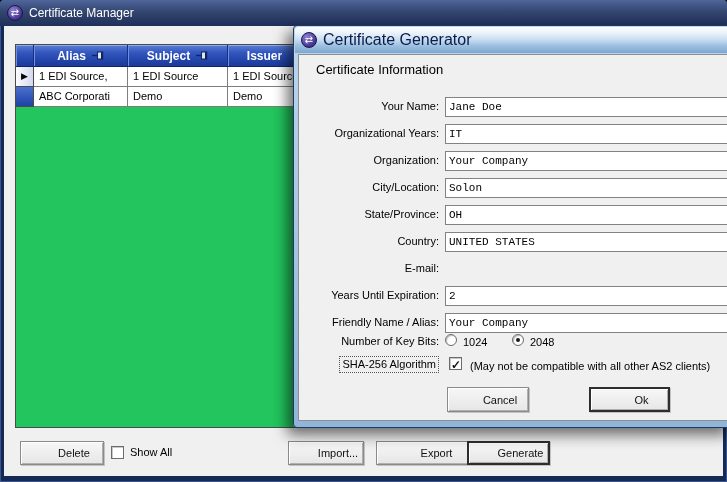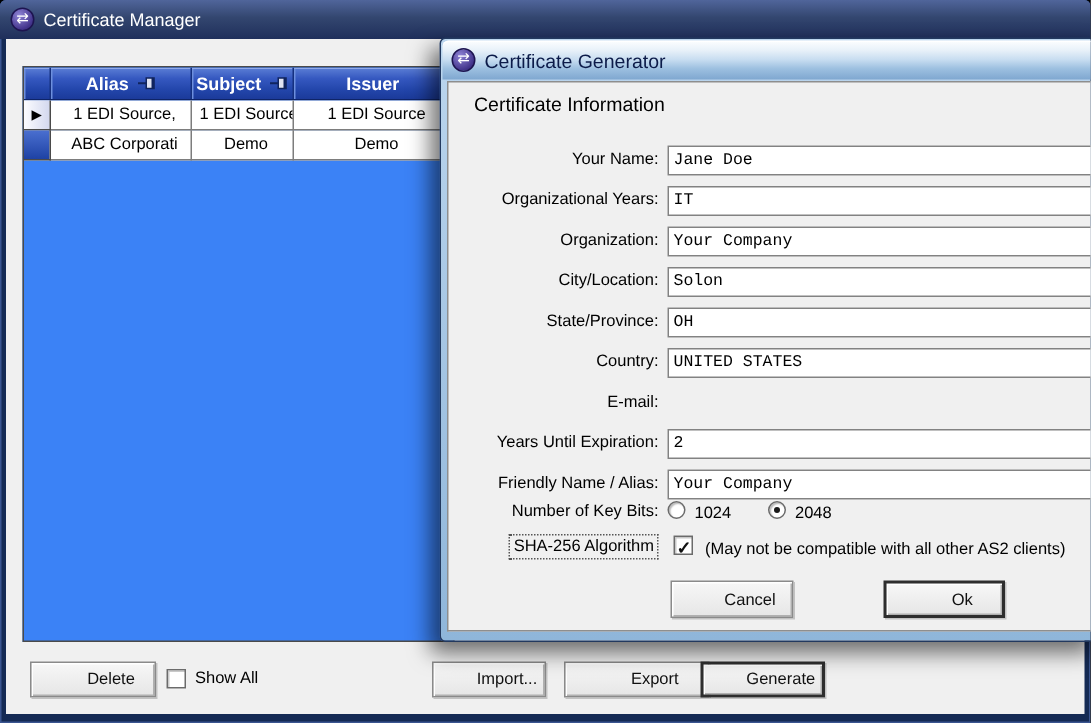--- a/index.html
+++ b/index.html
@@ -15,30 +15,30 @@
     border-radius:4px 4px 0 0; display:flex; align-items:center; padding-left:7px; }
   .mw-title { color:#fff; font-size:12px; margin-left:6px; }
   .app-icon { width:16px; height:16px; border-radius:50%;
     background:radial-gradient(circle at 35% 30%,#8f84d6,#43348c 70%,#2a1f66);
     border:1px solid #1d1450; color:#fff; font-size:10px; line-height:14px; text-align:center;
     display:inline-block; flex:0 0 auto; }
   .mw-client { position:absolute; left:4px; top:26px; right:4px; bottom:6px; background:#f0f0f0; }
 
   
   .grid { position:absolute; left:11px; top:18px; width:288px; height:384px;
-    background:#3b82f6; border:1px solid #4a4a4a; overflow:hidden;text-align:center; }
+    background:#22c55e; border:1px solid #4a4a4a; overflow:hidden; }
   .g-header { display:flex; height:22px;
     background:linear-gradient(180deg,#5c7fd6 0%,#3558c0 35%,#2346ab 70%,#1b3a9a 100%);
     border-bottom:1px solid #0e2468; }
   .g-hcell { color:#fff; font-weight:bold; font-size:12px; display:flex; align-items:center;
     justify-content:center; gap:6px; border-right:1px solid #15307f;
     box-shadow:inset 0 1px 0 #8fa8e8, inset 1px 0 0 #6d8fdd; }
   .g-hsel { width:18px; flex:0 0 auto; }
   .g-col1 { width:94px; flex:0 0 auto; }
-  .g-col2 { width:68px; flex:0 0 auto; }
+  .g-col2 { width:100px; flex:0 0 auto; }
   .g-col3 { flex:1 1 auto; }
   .g-row { display:flex; height:20px; background:#fff; }
   .g-cell { padding:3px 0 0 5px; border-right:1px solid #7d7d7d; border-bottom:1px solid #7d7d7d;
     overflow:hidden; white-space:nowrap; }
   .g-sel { width:18px; flex:0 0 auto; border-right:1px solid #4a4a4a; border-bottom:1px solid #4a4a4a;
     background:linear-gradient(180deg,#4a6fd0,#1e42a4); position:relative; }
   .g-sel .row-arrow { display:none; position:absolute; left:5px; top:4px; font-size:9px; color:#000; }
   .g-sel.current { background:linear-gradient(90deg,#fcfcff,#d3d8ee); }
   .g-sel.current .row-arrow { display:block; }
 
@@ -59,21 +59,21 @@
     border-radius:50%; background:#1a1a1a; }
 
   
   #dialog { position:absolute; left:293px; top:25px; width:441px; height:403px;
     background:linear-gradient(180deg,#bcd6ee,#8fb6da); border:1px solid #22395f;
     border-radius:4px 0 0 4px; box-shadow:-6px 7px 14px rgba(0,0,0,0.55); }
   .dlg-titlebar { position:absolute; left:1px; top:1px; right:0; height:26px;
     background:linear-gradient(180deg,#fdfeff 0%,#e8f1f9 25%,#c6dcf0 50%,#9dc0e0 72%,#7fa7d0 100%);
     border-radius:4px 0 0 0; display:flex; align-items:center; padding-left:6px;
     box-shadow:inset 0 1px 0 #ffffff; }
-  .dlg-title { color:#0c1b49; font-size:13px; margin-left:6px; }
+  .dlg-title { color:#0c1b49; font-size:16px; margin-left:6px; }
   .dlg-client { position:absolute; left:4px; top:28px; right:0; bottom:6px;
     background:#f0f0f0; border:1px solid #8e8e8e; border-right:none; overflow:hidden; }
   .dlg-heading { position:absolute; left:17px; top:7px; font-size:13px; color:#000; }
 
   .frow { position:absolute; left:0; width:100%; height:20px; }
   .flabel { position:absolute; left:0; top:0; width:140px; height:20px; line-height:19px;
     text-align:right; color:#000; }
   .ftext { position:absolute; left:146px; top:0; width:296px; height:20px;
     border:1px solid #828282; background:#fff; font-family:Liberation Mono, monospace;
     font-size:11px; padding:0 3px; color:#000; }

